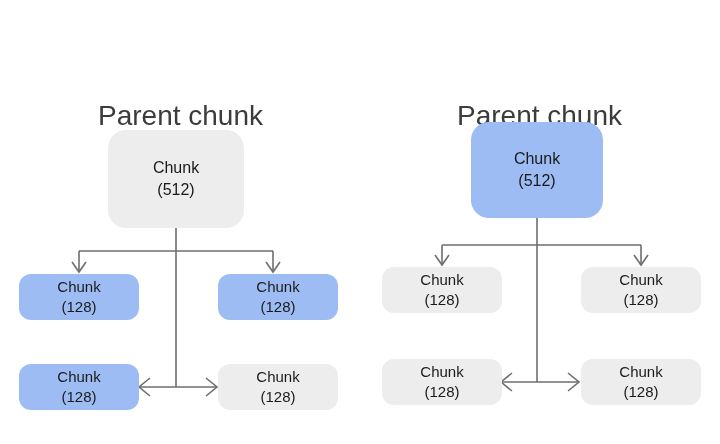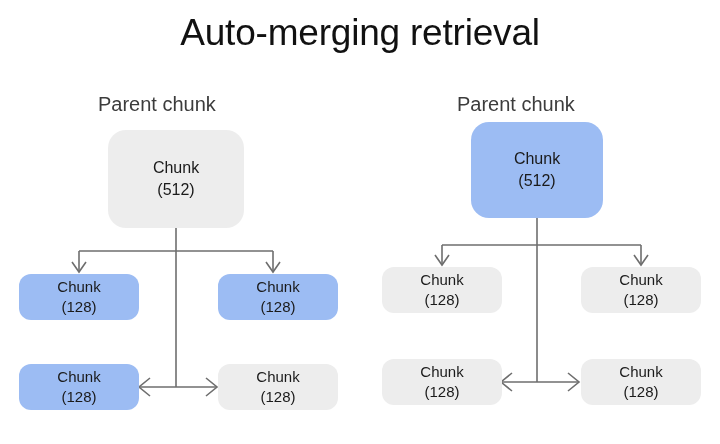--- a/index.html
+++ b/index.html
@@ -22,25 +22,26 @@
     width: 720px;
     text-align: center;
     font-size: 37px;
     font-weight: 400;
     color: #111111;
     letter-spacing: -0.2px;
     line-height: 46px;
   }
   .panel-label {
     position: absolute;
-    font-size: 20px;
+    font-size: 28px;
     color: #3c3c3c;
-    text-align: left;
+    text-align: right;
     line-height: 24px;
     white-space: nowrap;
+    margin-top: 12px;
   }
   .chunk-box {
     position: absolute;
     box-sizing: border-box;
     display: flex;
     flex-direction: column;
     align-items: center;
     justify-content: center;
     border-radius: 12px;
     font-size: 15px;
@@ -68,21 +69,20 @@
     stroke: #6e6e6e;
     stroke-width: 1.6;
     fill: none;
   }
 </style>
 </head>
 <body>
 
 <div id="canvas">
 
-  <div id="title">Auto-merging retrieval</div>
 
   <svg class="wires" viewBox="0 0 720 444">
 
     <line x1="176" y1="228" x2="176" y2="387"></line>
 
     <line x1="79" y1="251" x2="273" y2="251"></line>
 
     <line x1="79" y1="251" x2="79" y2="271"></line>
     <path d="M 72 262 L 79 272 L 86 262"></path>
 

